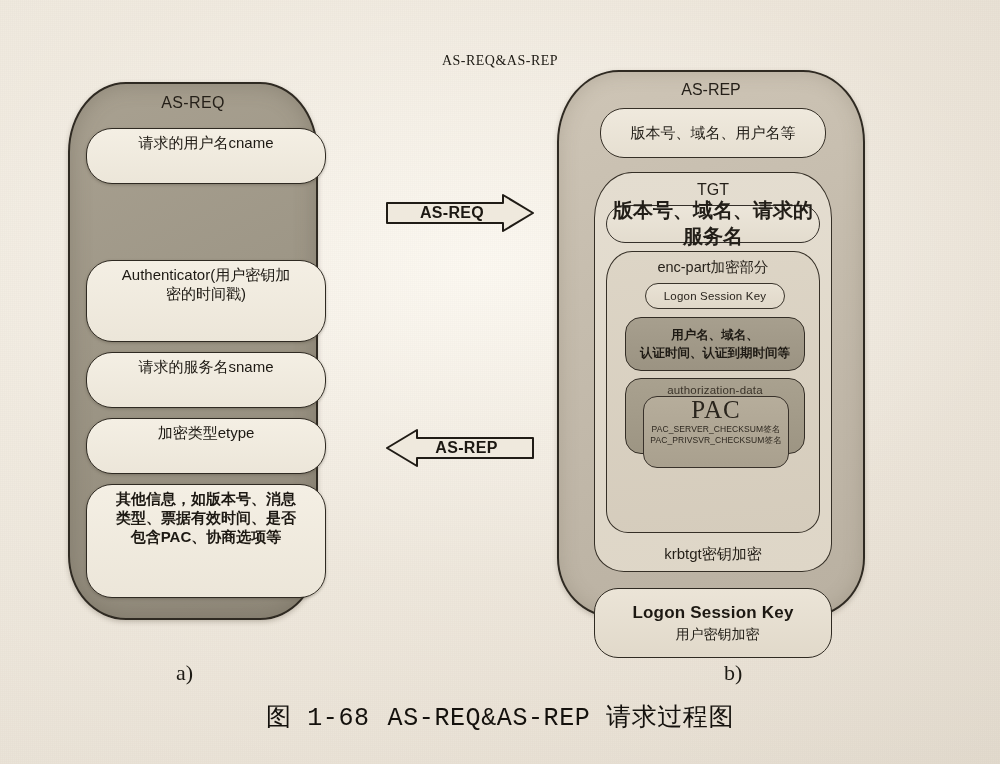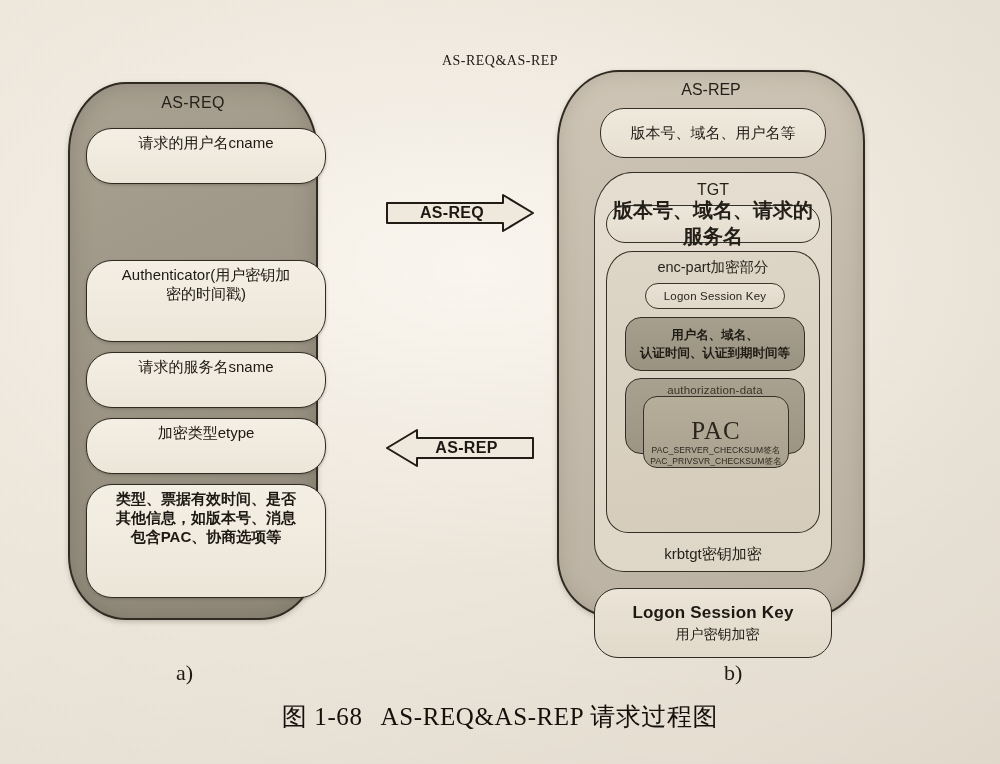--- a/index.html
+++ b/index.html
@@ -195,21 +195,21 @@
     letter-spacing: .2px;
   }
   #b-pac {
     position: absolute;
     left: 17px; top: 17px; width: 146px; height: 72px;
     box-sizing: border-box;
     border: 1.6px solid #38312a;
     border-radius: 14px;
     background: linear-gradient(180deg, #b6ad9b 0%, #a9a08e 100%);
     display: flex; flex-direction: column;
-    align-items: center; justify-content: flex-end;
+    align-items: center; justify-content: flex-start;
   }
   #b-pac .pac-title {
     font-family: "Liberation Serif", "DejaVu Serif", serif;
     font-size: 25px;
     line-height: 1;
     color: #2a251d;
     margin-bottom: 2px;
     letter-spacing: 1px;
   }
   .pac-line {
@@ -276,21 +276,21 @@
     font-size: 22px;
     color: #1d1a14;
   }
   #label-a { left: 176px; top: 660px; }
   #label-b { left: 724px; top: 660px; }
 
   #caption {
     position: absolute;
     left: 0; right: 0; top: 700px;
     text-align: center;
-    font-family: Liberation Serif, serif;
+    font-family: Liberation Mono, monospace;
     font-size: 25px;
     color: #14110d;
     letter-spacing: .6px;
   }
   .cap-gap { display: inline-block; width: 18px; }
 </style>
 </head>
 <body>
 
 <div id="paper"></div>
@@ -315,22 +315,22 @@
 
     <div class="a-item" style="top:268px;height:46px;">
       <div>请求的服务名sname</div>
     </div>
 
     <div class="a-item" style="top:334px;height:46px;">
       <div>加密类型etype</div>
     </div>
 
     <div class="a-item" style="top:400px;height:104px;font-weight:700;">
+      <div>其他信息，如版本号、消息</div>
       <div>类型、票据有效时间、是否</div>
-      <div>其他信息，如版本号、消息</div>
       <div>包含PAC、协商选项等</div>
     </div>
   </div>
 
   <div class="arrow" id="arrow-req">
     <svg width="150" height="40" viewBox="0 0 150 40">
       <path d="M2,10 L118,10 L118,2 L148,20 L118,38 L118,30 L2,30 Z" fill="#efe9dd" stroke="#201c16" stroke-width="2" stroke-linejoin="round"></path>
     </svg>
     <div class="lbl">AS-REQ</div>
   </div>

